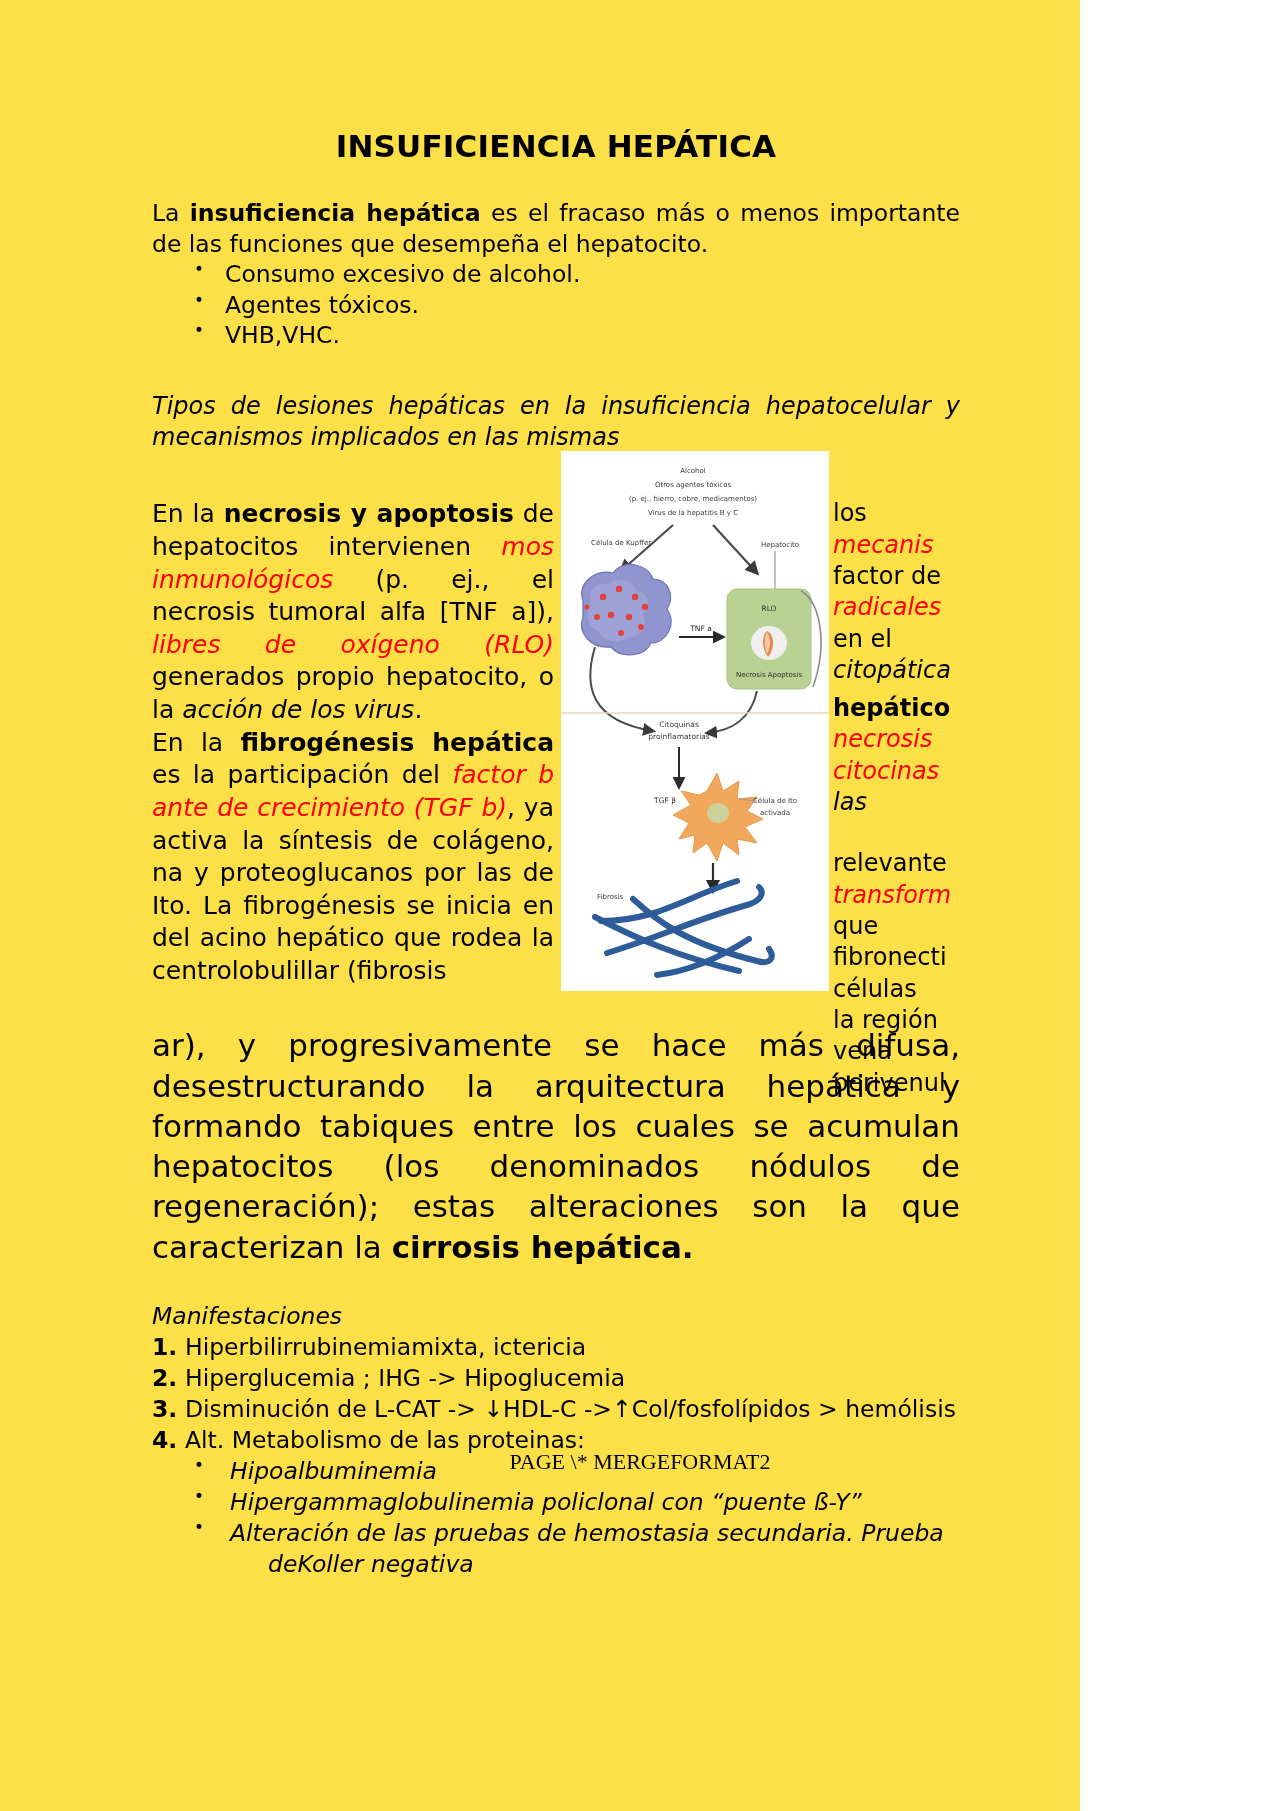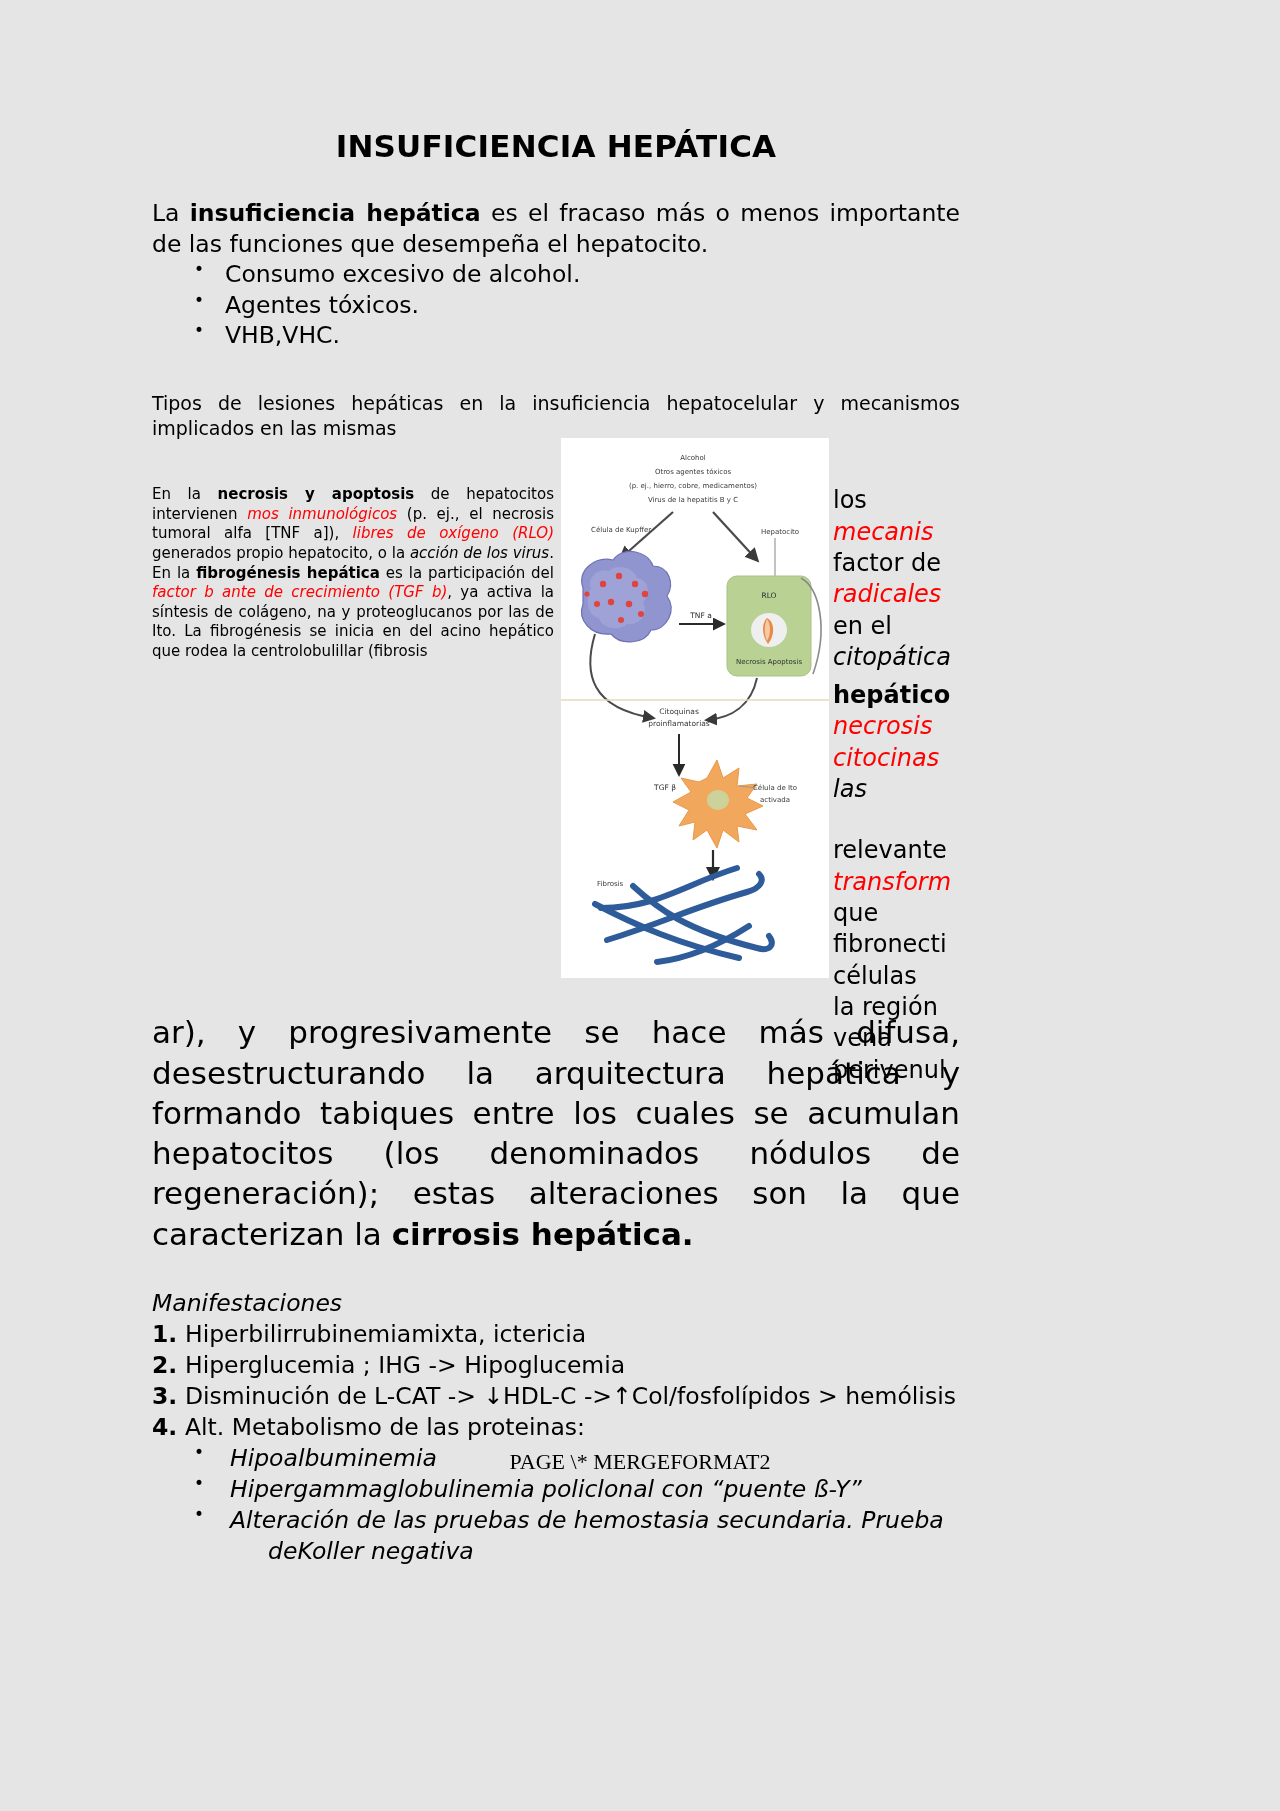--- a/index.html
+++ b/index.html
@@ -6,23 +6,23 @@
     margin: 0;
     padding: 0;
     background: #ffffff;
   }
   body {
     font-family: "DejaVu Sans", sans-serif;
     color: #000000;
   }
   .page {
     position: relative;
-    width: 1280px;
+    width: 1080px;
     height: 1811px;
-    background: #e5e5e5;
+    background: #fde047;
     overflow: hidden;
     box-sizing: border-box;
     padding: 14px;
   }
   .content {
     position: absolute;
     left: 152px;
     top: 0;
     width: 808px;
   }
@@ -61,38 +61,39 @@
     text-align: left;
   }
   ul.bullets li::before {
     content: "\2022";
     position: absolute;
     left: 42px;
     top: -1px;
     font-size: 17px;
   }
   .italic-head {
-    font-size: 19px;
+    font-style: italic;
+    font-size: 24px;
     line-height: 1.30;
     text-align: justify;
     margin: 0;
     padding-top: 40px;
   }
   
   .mid {
     position: relative;
     margin-top: 45px;
     min-height: 525px;
   }
   .col-left {
     position: absolute;
     left: 0;
     top: 0;
     width: 402px;
-    font-size: 15px;
+    font-size: 25px;
     line-height: 1.305;
     text-align: justify;
   }
   .col-right {
     position: absolute;
     left: 681px;
     top: 0;
     width: 128px;
     font-size: 24px;
     line-height: 1.305;

